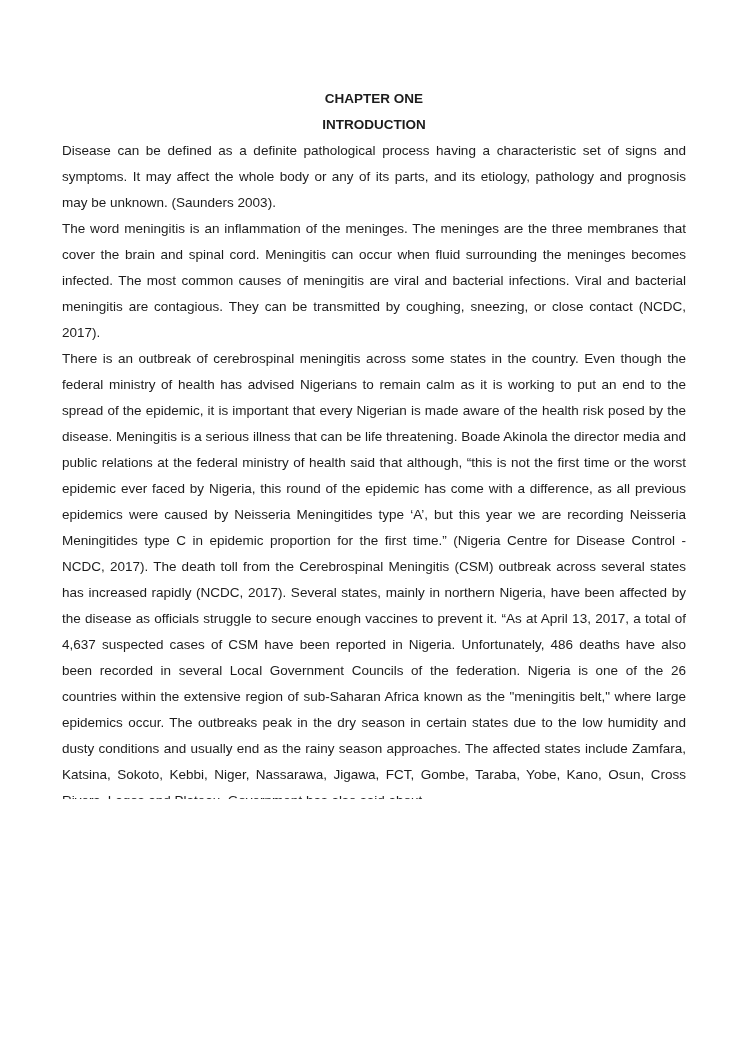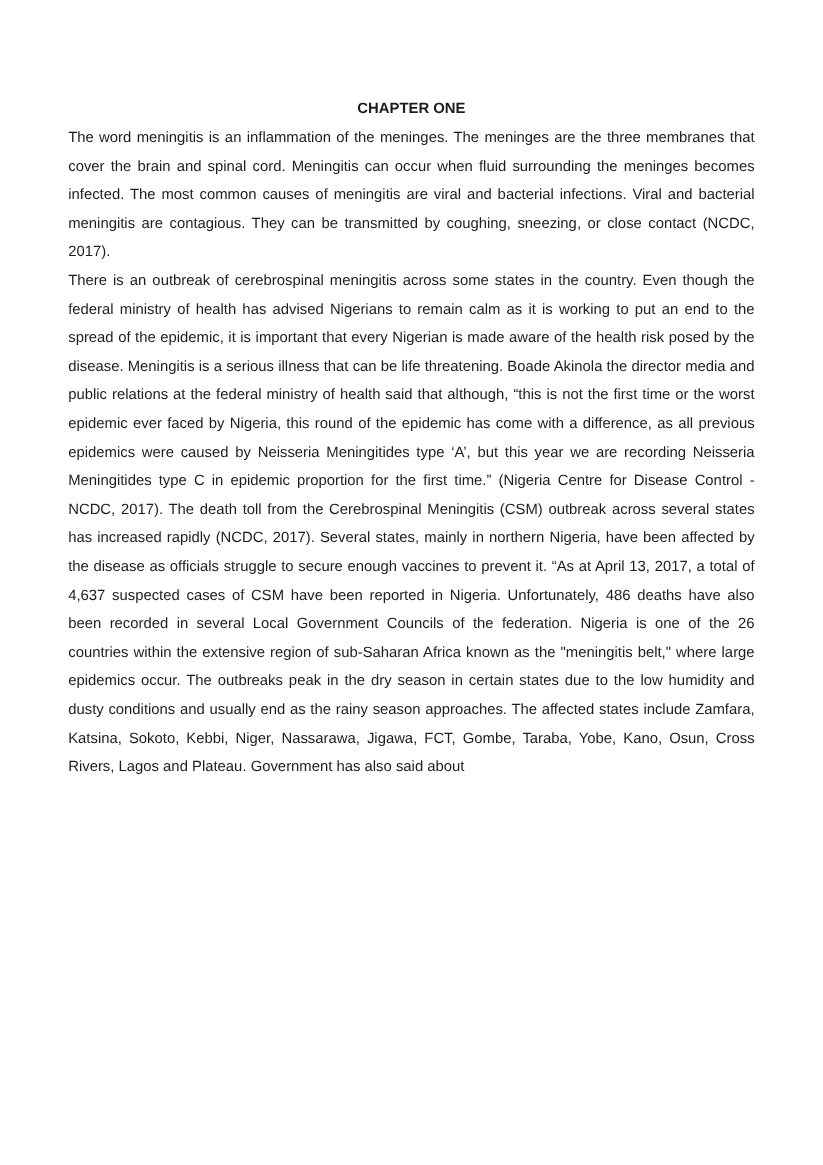--- a/index.html
+++ b/index.html
@@ -53,17 +53,19 @@
     font-size: 12.5px;
     line-height: 16px;
   }
 </style>
 </head>
 <body>
 
 <div class="page">
   <div class="content">
     <div class="heading center">CHAPTER ONE</div>
+    <div class="heading center">INTRODUCTION</div>
+    <p class="body-paragraph">Disease can be defined as a definite pathological process having a characteristic set of signs and symptoms. It may affect the whole body or any of its parts, and its etiology, pathology and prognosis may be unknown. (Saunders 2003).</p>
     <p class="body-paragraph">The word meningitis is an inflammation of the meninges. The meninges are the three membranes that cover the brain and spinal cord. Meningitis can occur when fluid surrounding the meninges becomes infected. The most common causes of meningitis are viral and bacterial infections. Viral and bacterial meningitis are contagious. They can be transmitted by coughing, sneezing, or close contact (NCDC, 2017).</p>
     <p class="body-paragraph">There is an outbreak of cerebrospinal meningitis across some states in the country. Even though the federal ministry of health has advised Nigerians to remain calm as it is working to put an end to the spread of the epidemic, it is important that every Nigerian is made aware of the health risk posed by the disease. Meningitis is a serious illness that can be life threatening. Boade Akinola the director media and public relations at the federal ministry of health said that although, “this is not the first time or the worst epidemic ever faced by Nigeria, this round of the epidemic has come with a difference, as all previous epidemics were caused by Neisseria Meningitides type ‘A’, but this year we are recording Neisseria Meningitides type C in epidemic proportion for the first time.” (Nigeria Centre for Disease Control - NCDC, 2017). The death toll from the Cerebrospinal Meningitis (CSM) outbreak across several states has increased rapidly (NCDC, 2017). Several states, mainly in northern Nigeria, have been affected by the disease as officials struggle to secure enough vaccines to prevent it. “As at April 13, 2017, a total of 4,637 suspected cases of CSM have been reported in Nigeria. Unfortunately, 486 deaths have also been recorded in several Local Government Councils of the federation. Nigeria is one of the 26 countries within the extensive region of sub-Saharan Africa known as the "meningitis belt," where large epidemics occur. The outbreaks peak in the dry season in certain states due to the low humidity and dusty conditions and usually end as the rainy season approaches. The affected states include Zamfara, Katsina, Sokoto, Kebbi, Niger, Nassarawa, Jigawa, FCT, Gombe, Taraba, Yobe, Kano, Osun, Cross Rivers, Lagos and Plateau. Government has also said about</p>
   </div>
   <div class="page-number">1</div>
 </div>
 
 </body></html>

